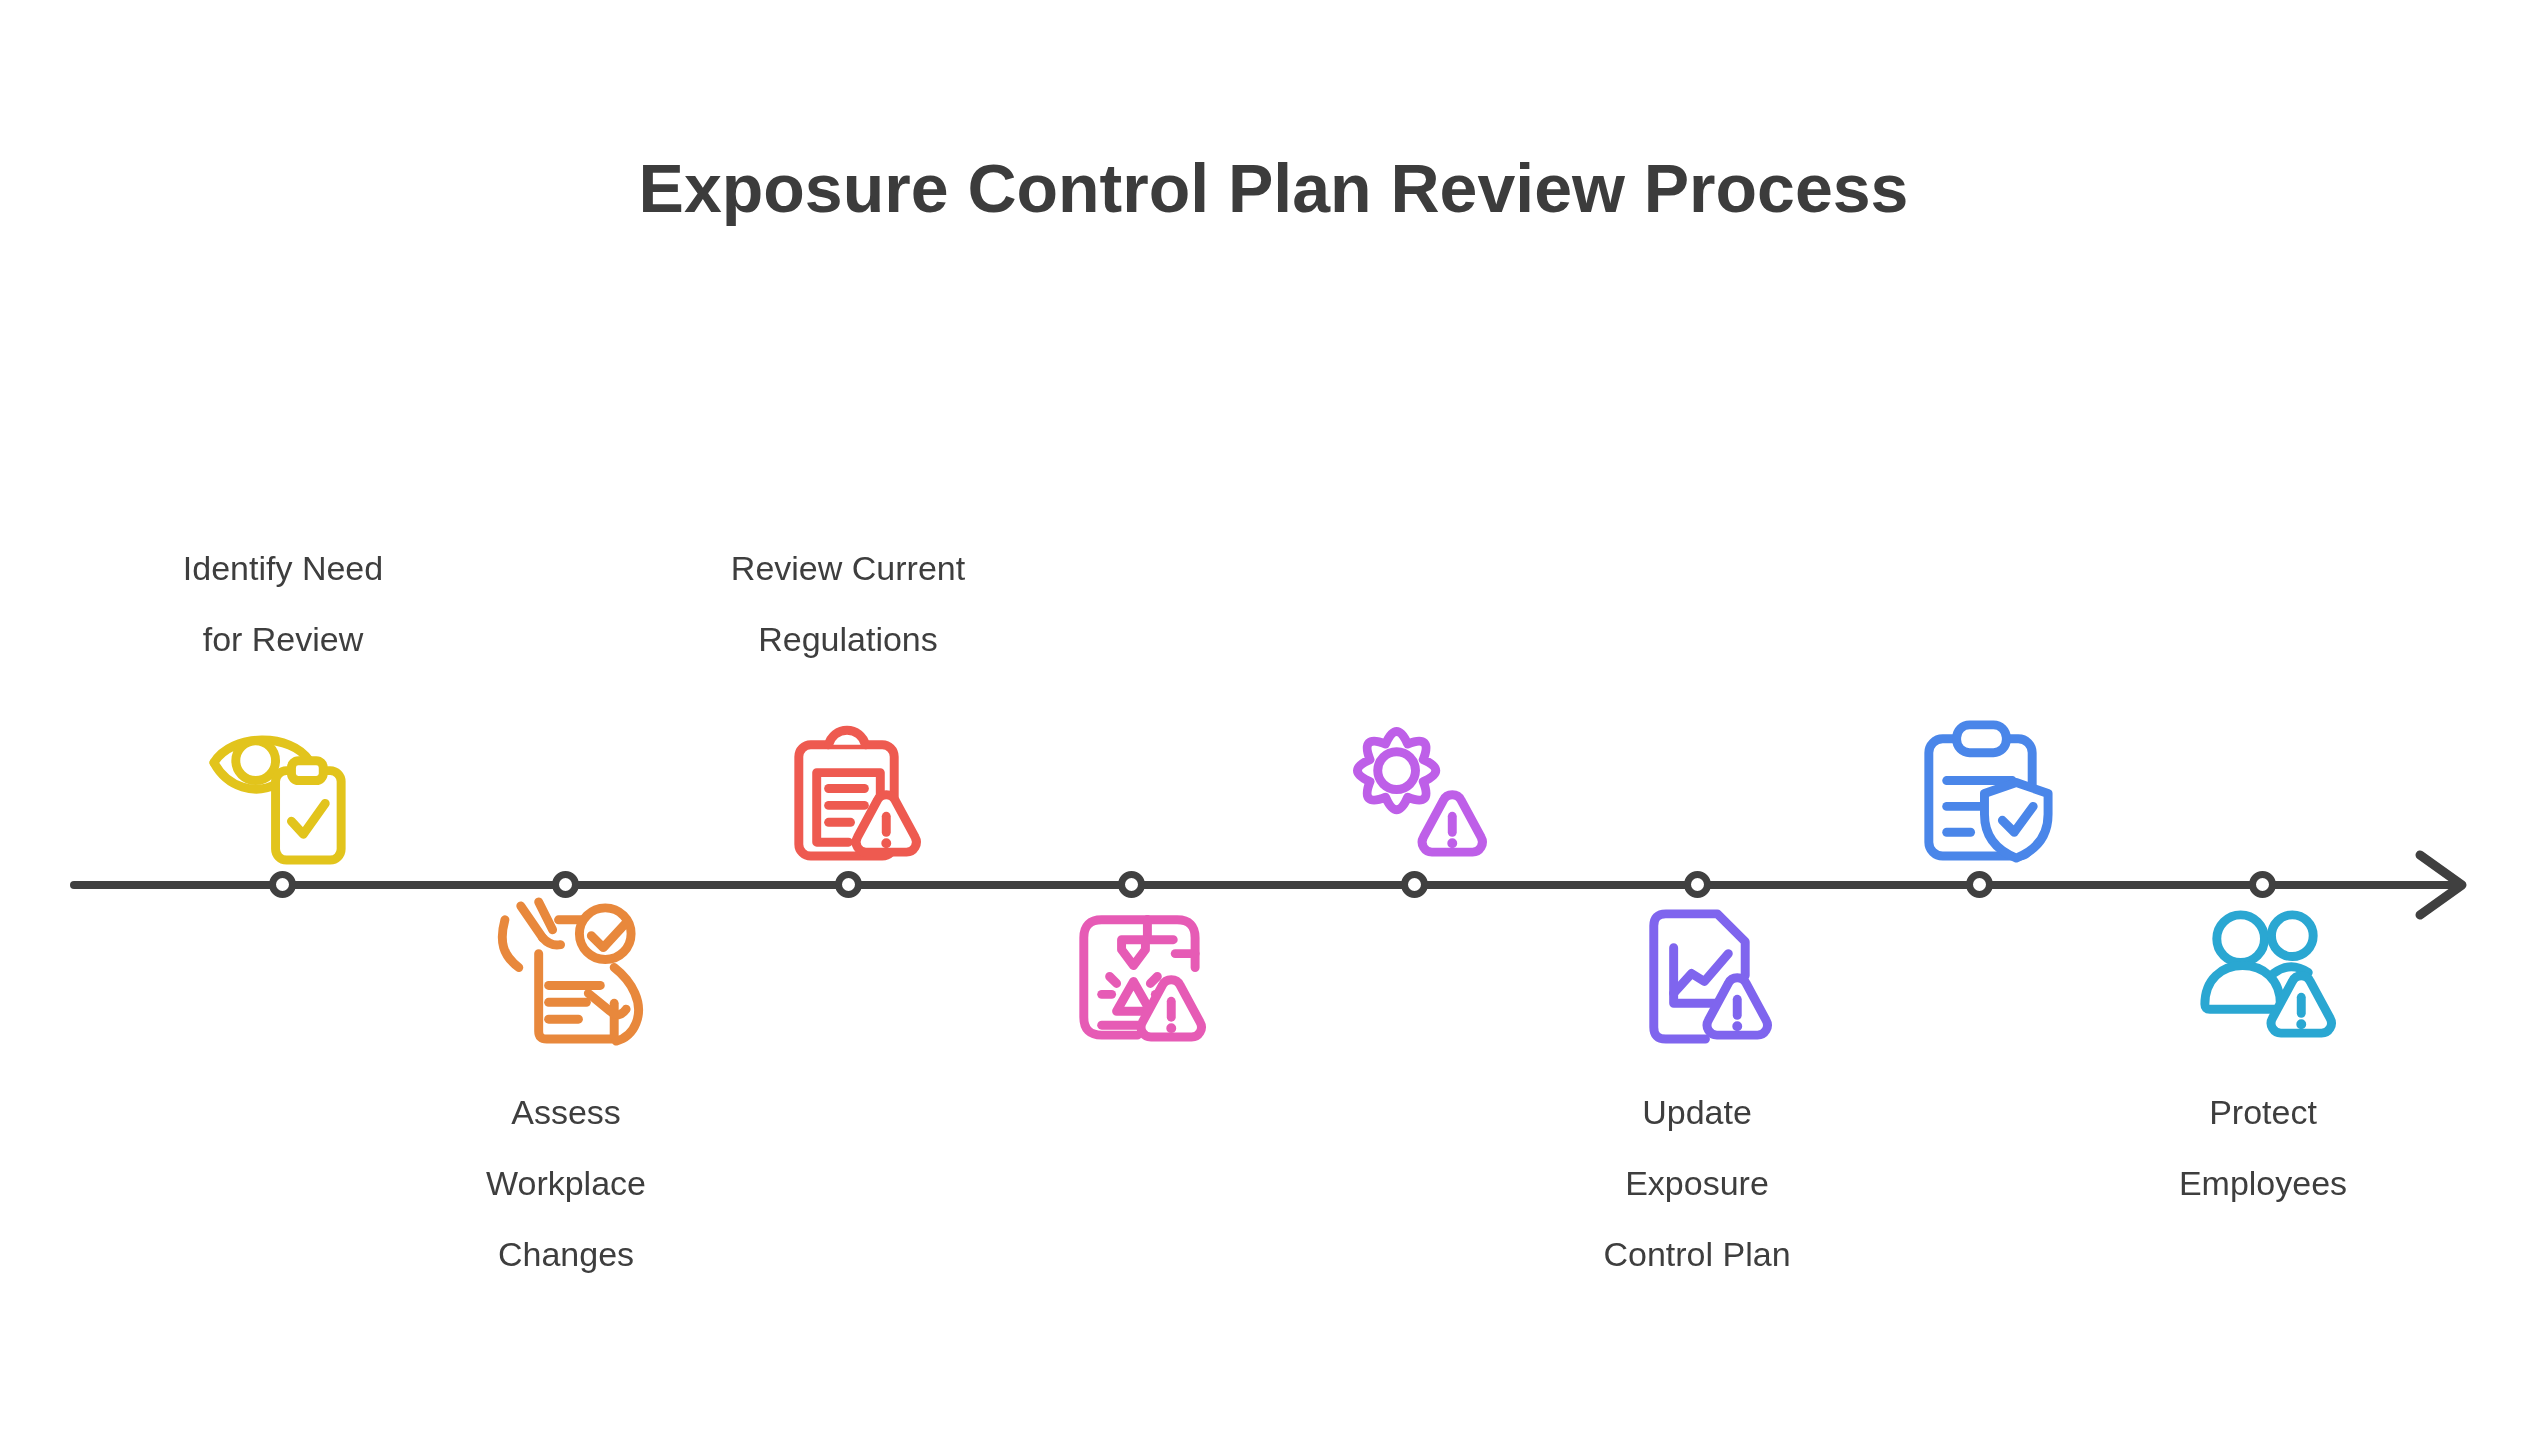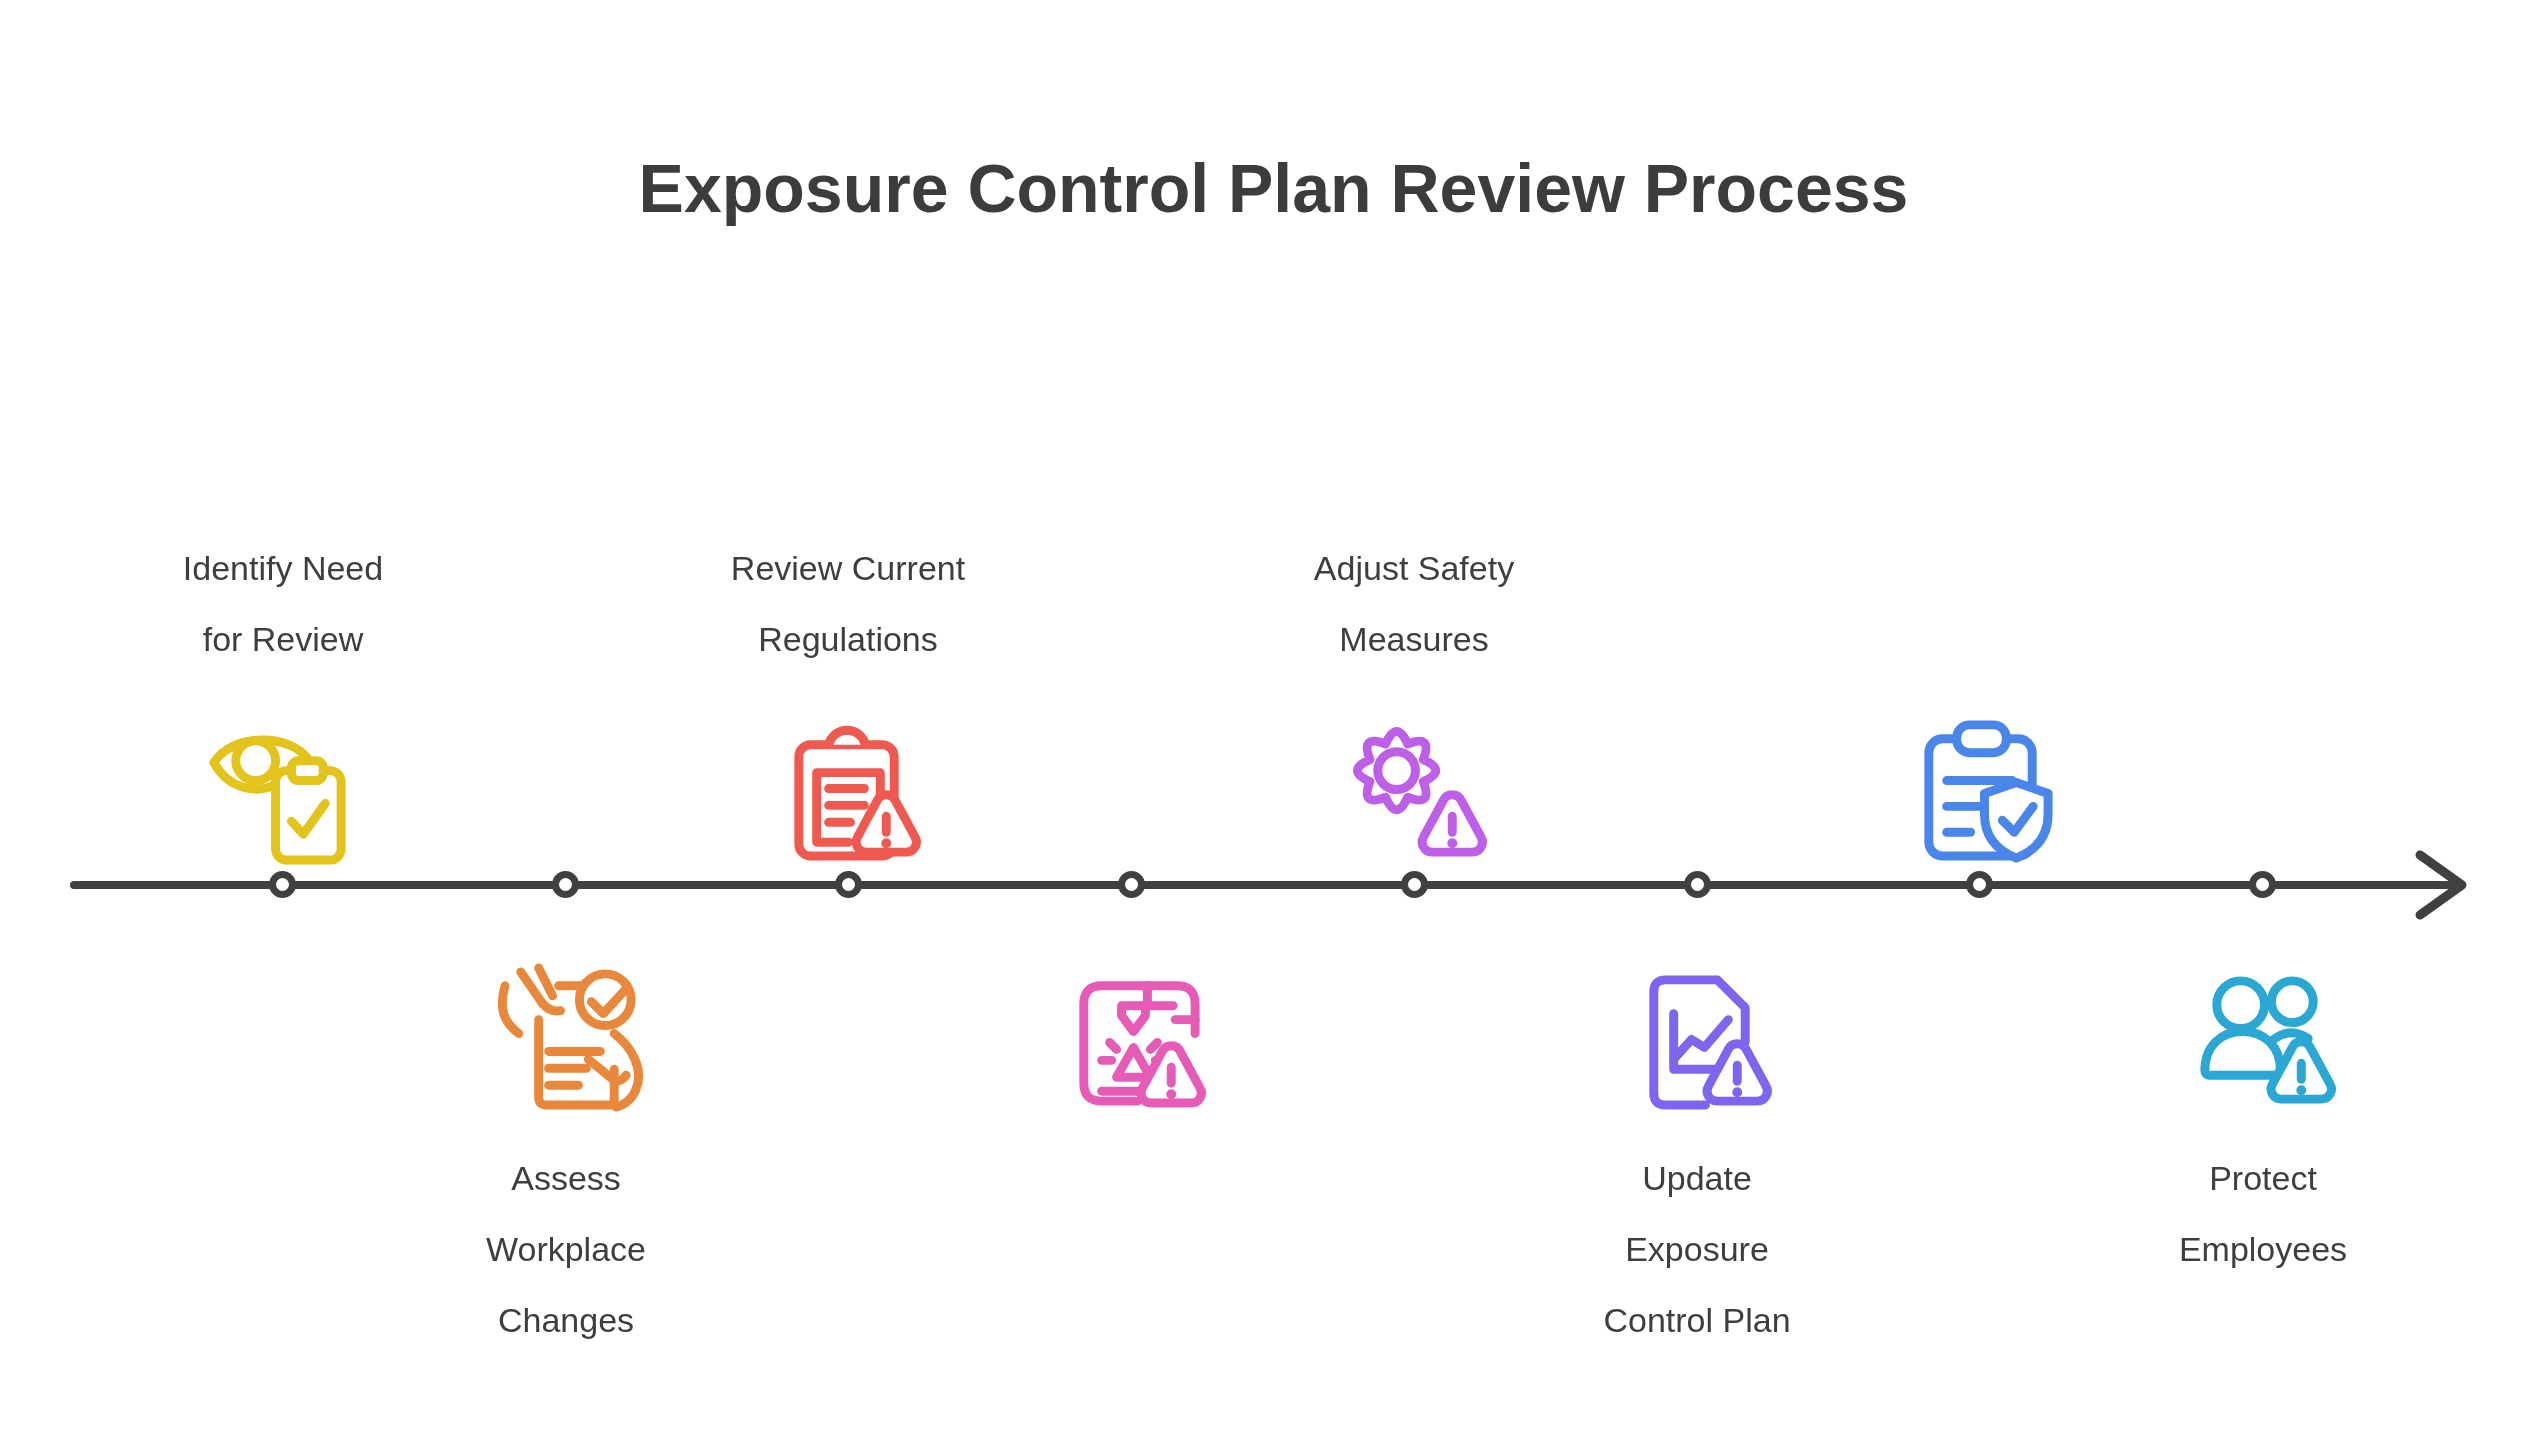--- a/index.html
+++ b/index.html
@@ -17,21 +17,21 @@
   }
   .arrow{position:absolute;left:2406px;top:843px;}
   .node{
     position:absolute;top:871px;width:27px;height:27px;box-sizing:border-box;
     background:#ffffff;border:7px solid #404040;border-radius:50%;
   }
   .step{
     position:absolute;width:458px;display:flex;flex-direction:column;align-items:center;
   }
   .step.top{bottom:583px;}
-  .step.bottom{top:958px;}
+  .step.bottom{top:892px;}
   .step-label{
     font-size:34px;line-height:71px;color:#3e3e3e;text-align:center;
     white-space:pre-line;
   }
   .step.top .step-label{margin-bottom:34px;}
   .step.bottom .step-label{margin-top:26px;}
   .step-icon{width:159px;height:159px;display:block;}
 </style>
 </head>
 <body>
@@ -120,22 +120,20 @@
             <g transform="translate(120,124)">
               <path d="M-9 -30 a10 10 0 0 1 18 0 l20 37 a10 10 0 0 1 -9 15 h-40 a10 10 0 0 1 -9 -15 z" fill="#fff"></path>
               <line x1="0" y1="-14" x2="0" y2="2"></line>
               <circle cx="0" cy="13" r="2.5" fill="currentColor" stroke-width="5"></circle>
             </g>
           </g>
         </svg>
       </div>
       <div class="node" style="left: 1401px;"></div>
       <div class="step top" style="left: 1185px;">
-        <div class="step-label">Adjust Safety
-Measures</div>
         <svg class="step-icon" viewBox="0 0 160 160" style="color: rgb(190, 95, 232);">
           <g fill="none" stroke="currentColor" stroke-width="9" stroke-linecap="round" stroke-linejoin="round">
             <path d="M88.8 50.9 Q114 62 88.8 73.1 Q98.8 98.8 73.1 88.8 Q62 114 50.9 88.8 Q25.2 98.8 35.2 73.1 Q10 62 35.2 50.9 Q25.2 25.2 50.9 35.2 Q62 10 73.1 35.2 Q98.8 25.2 88.8 50.9 Z"></path>
             <circle cx="62" cy="62" r="19"></circle>
             <g transform="translate(118,122)">
               <path d="M-9 -30 a10 10 0 0 1 18 0 l20 37 a10 10 0 0 1 -9 15 h-40 a10 10 0 0 1 -9 -15 z" fill="#fff"></path>
               <line x1="0" y1="-14" x2="0" y2="2"></line>
               <circle cx="0" cy="13" r="2.5" fill="currentColor" stroke-width="5"></circle>
             </g>
           </g>

